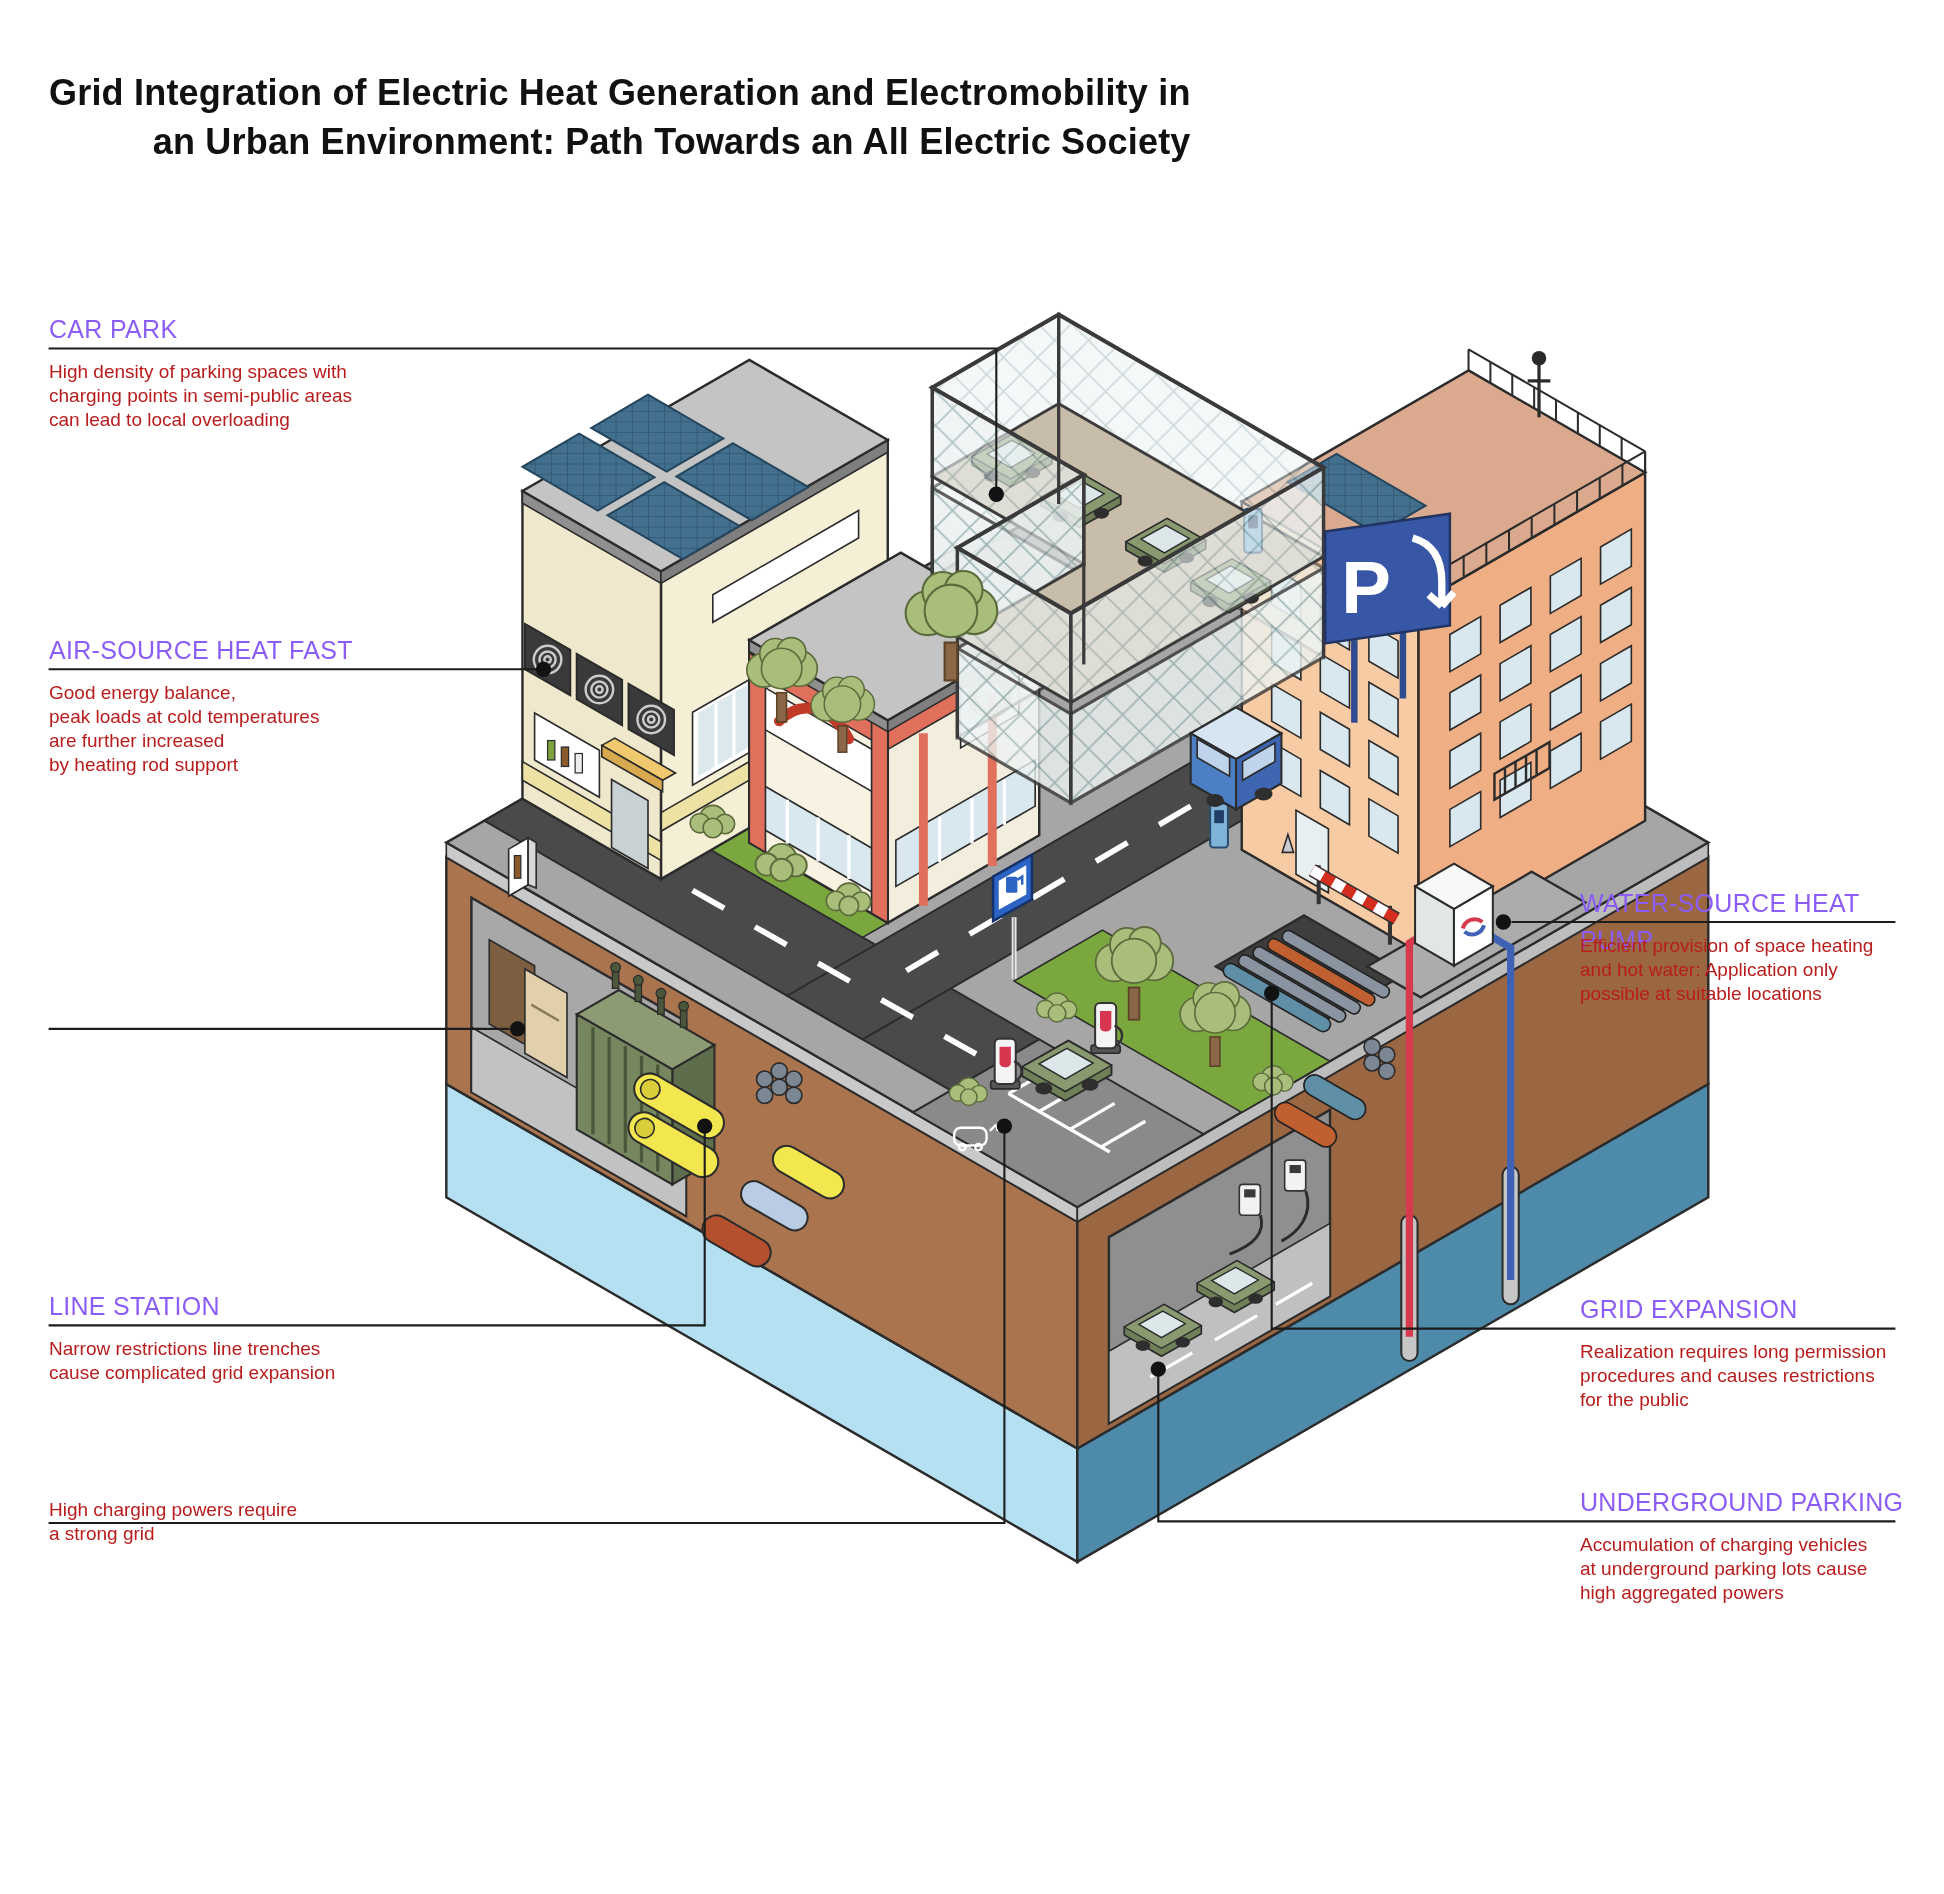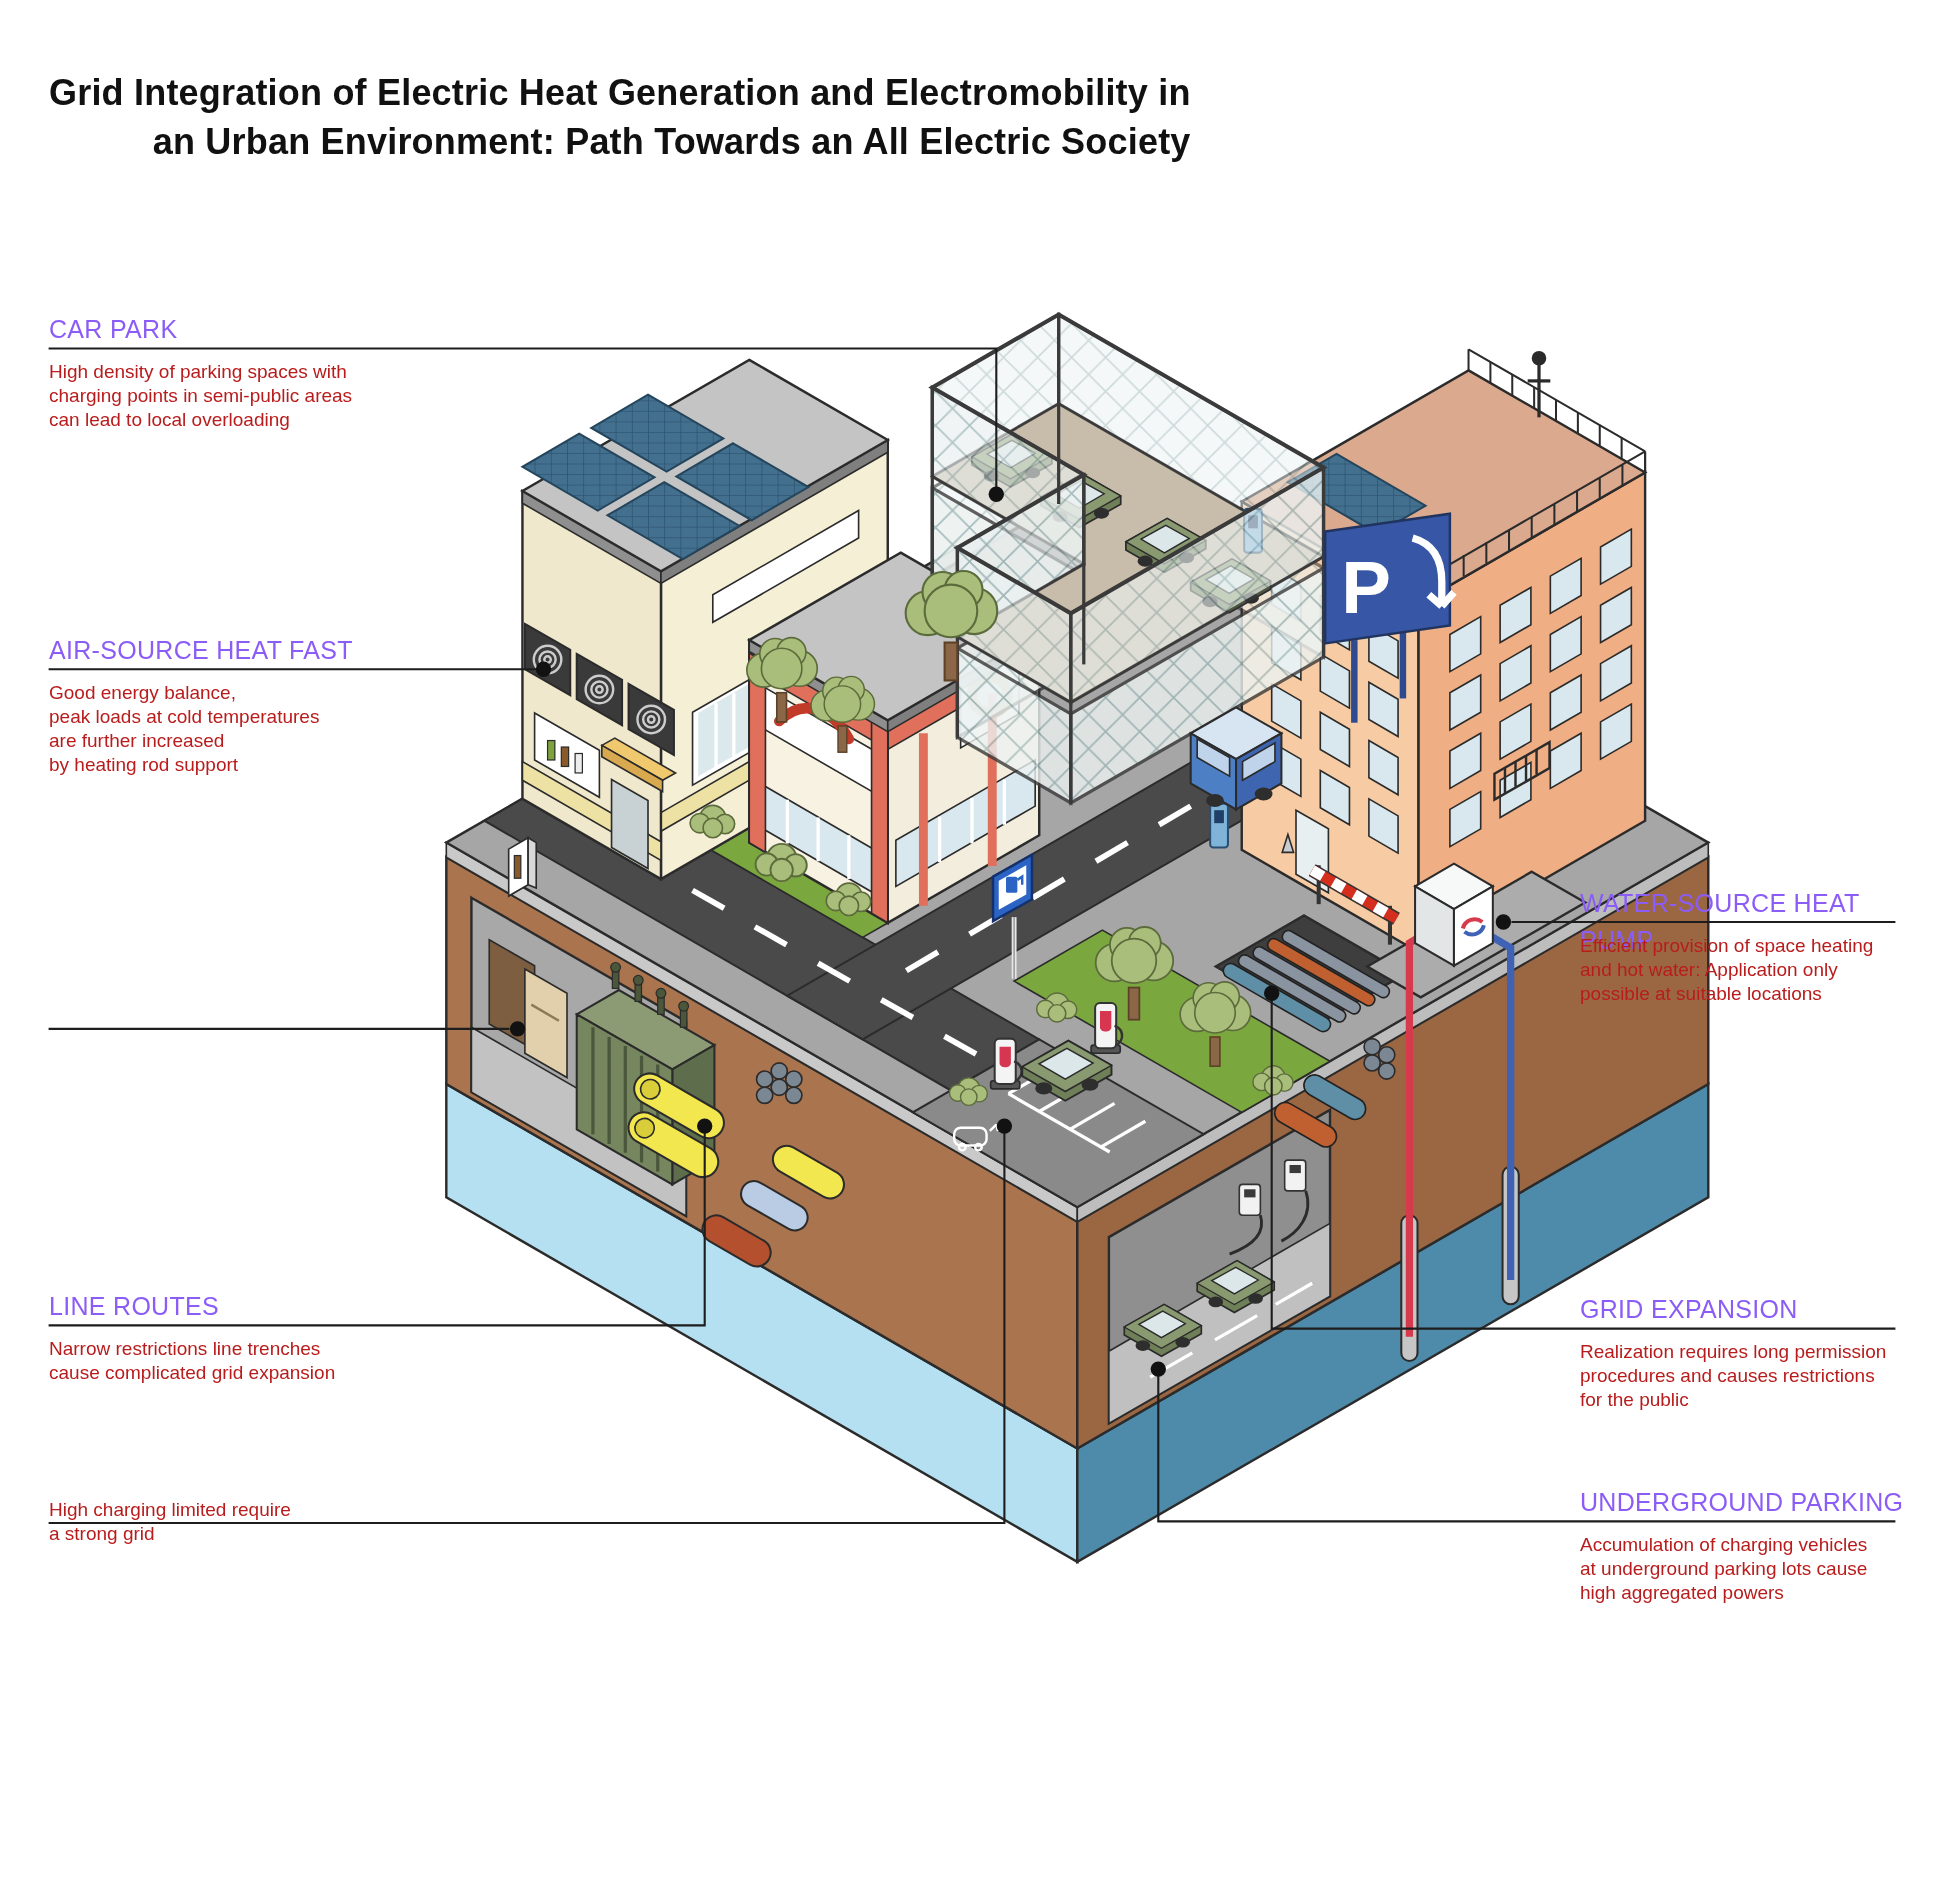--- a/index.html
+++ b/index.html
@@ -533,26 +533,26 @@
 can lead to local overloading</div>
   </div>
   <div class="callout" style="left:49px;top:632px">
     <div class="c-title">AIR-SOURCE HEAT FAST</div>
     <div class="c-body">Good energy balance,
 peak loads at cold temperatures
 are further increased
 by heating rod support</div>
   </div>
   <div class="callout" style="left:49px;top:1288px">
-    <div class="c-title">LINE ROUTES</div>
+    <div class="c-title">LINE STATION</div>
     <div class="c-body">Narrow restrictions line trenches
 cause complicated grid expansion</div>
   </div>
   <div class="callout" style="left:49px;top:1486px">
-    <div class="c-body">High charging limited require
+    <div class="c-body">High charging powers require
 a strong grid</div>
   </div>
   <div class="callout right" style="left:1580px;top:885px">
     <div class="c-title">WATER-SOURCE HEAT PUMP</div>
     <div class="c-body">Efficient provision of space heating
 and hot water: Application only
 possible at suitable locations</div>
   </div>
   <div class="callout right" style="left:1580px;top:1291px">
     <div class="c-title">GRID EXPANSION</div>

